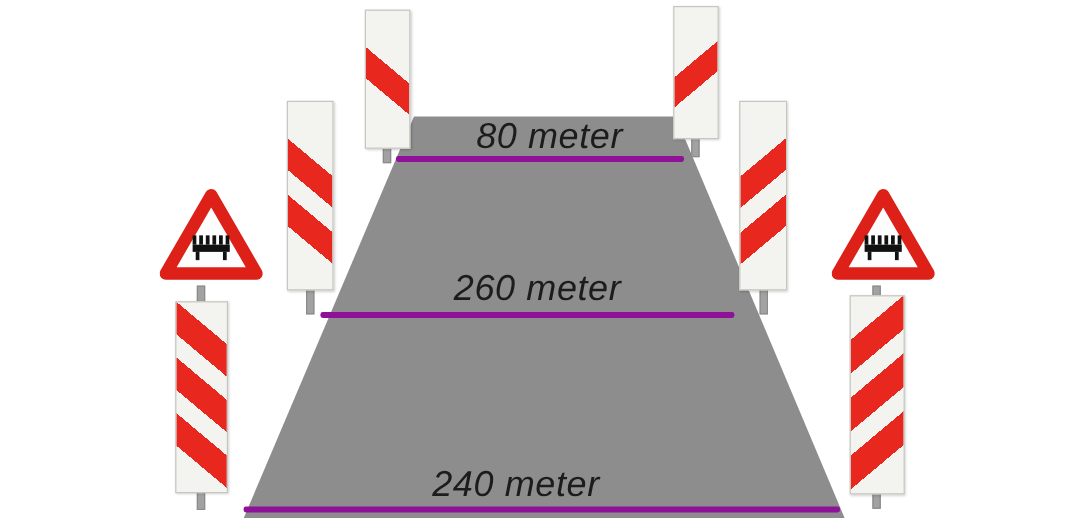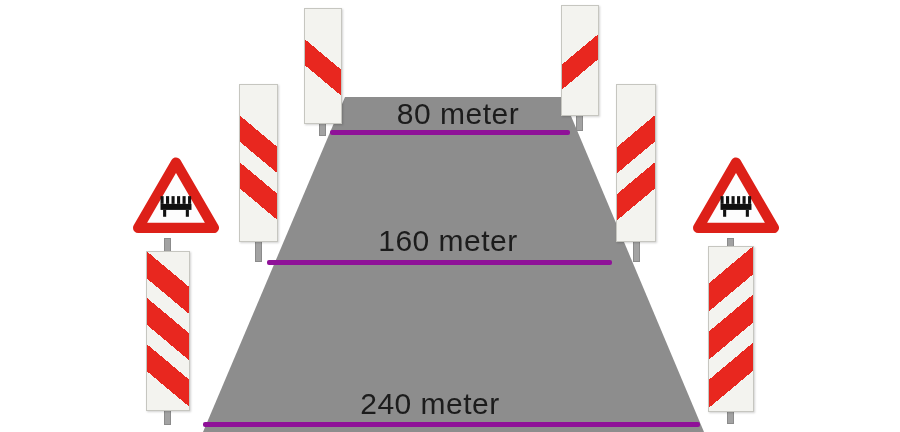--- a/index.html
+++ b/index.html
@@ -18,21 +18,21 @@
     font-family:"Liberation Sans", sans-serif;
   }
   .road-svg{position:absolute;left:0;top:0;z-index:1;}
   .road-poly{fill:var(--road);}
   .m-line{position:absolute;height:5px;background:var(--marker-line);z-index:4;border-radius:2px;}
   .line-80{left:330px;top:130px;width:240px;}
   .line-160{left:267px;top:260px;width:345px;}
   .line-240{left:203px;top:422px;width:497px;}
   .m-label{
     position:absolute;z-index:5;font-size:30px;line-height:32px;color:var(--label-text);
-    text-align:center;width:220px;letter-spacing:0.5px;
+    text-align:center;width:220px;letter-spacing:0.5px;font-style:italic;
   }
   .label-80{left:348px;top:98px;}
   .label-160{left:338px;top:225px;}
   .label-240{left:320px;top:388px;}
   .pole{
     position:absolute;width:7px;background:var(--pole);
     border:1px solid #8b8b8b;box-sizing:border-box;z-index:2;
   }
   .pole-80-left{left:319px;top:122px;height:14px;}
   .pole-80-right{left:576px;top:114px;height:17px;}
@@ -131,16 +131,16 @@
         <rect x="61.4" y="65" width="3.6" height="8"></rect>
       </g>
     </svg>
   </div>
 
   <div class="m-line line-80"></div>
   <div class="m-line line-160"></div>
   <div class="m-line line-240"></div>
 
   <div class="m-label label-80">80 meter</div>
-  <div class="m-label label-160">160 meter</div>
+  <div class="m-label label-160">260 meter</div>
   <div class="m-label label-240">240 meter</div>
 
 </div>
 
 </body></html>

